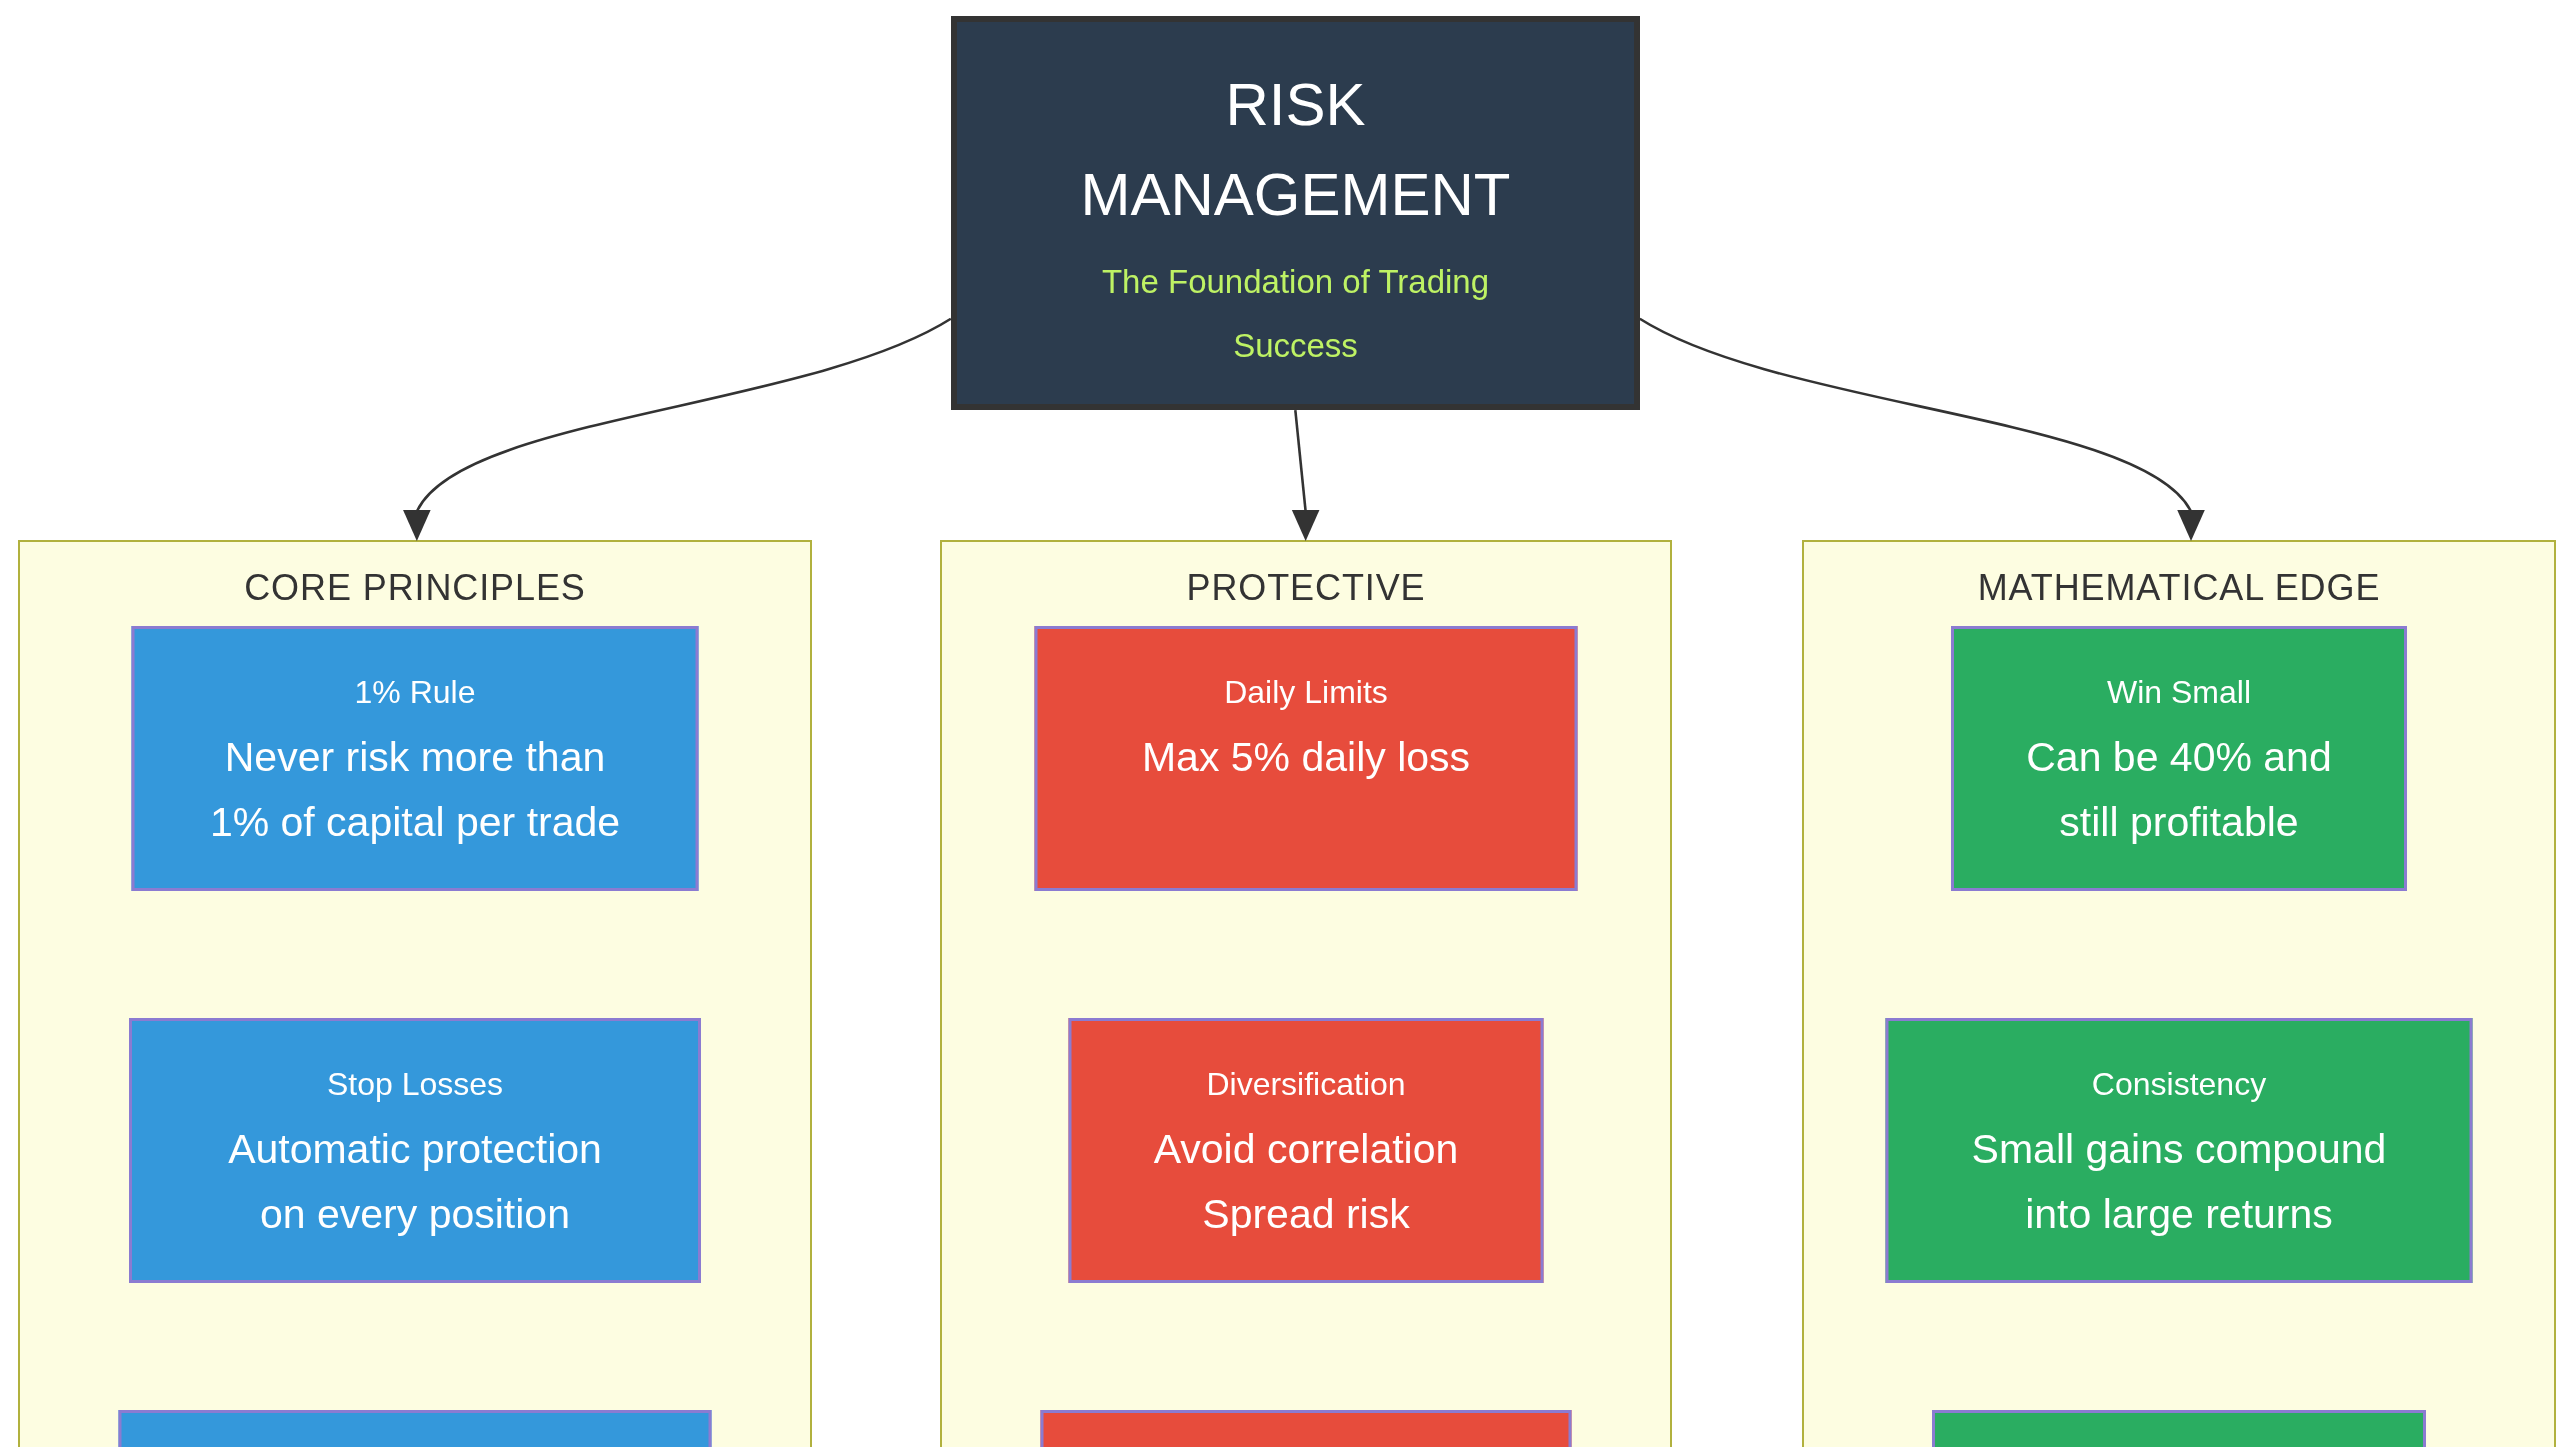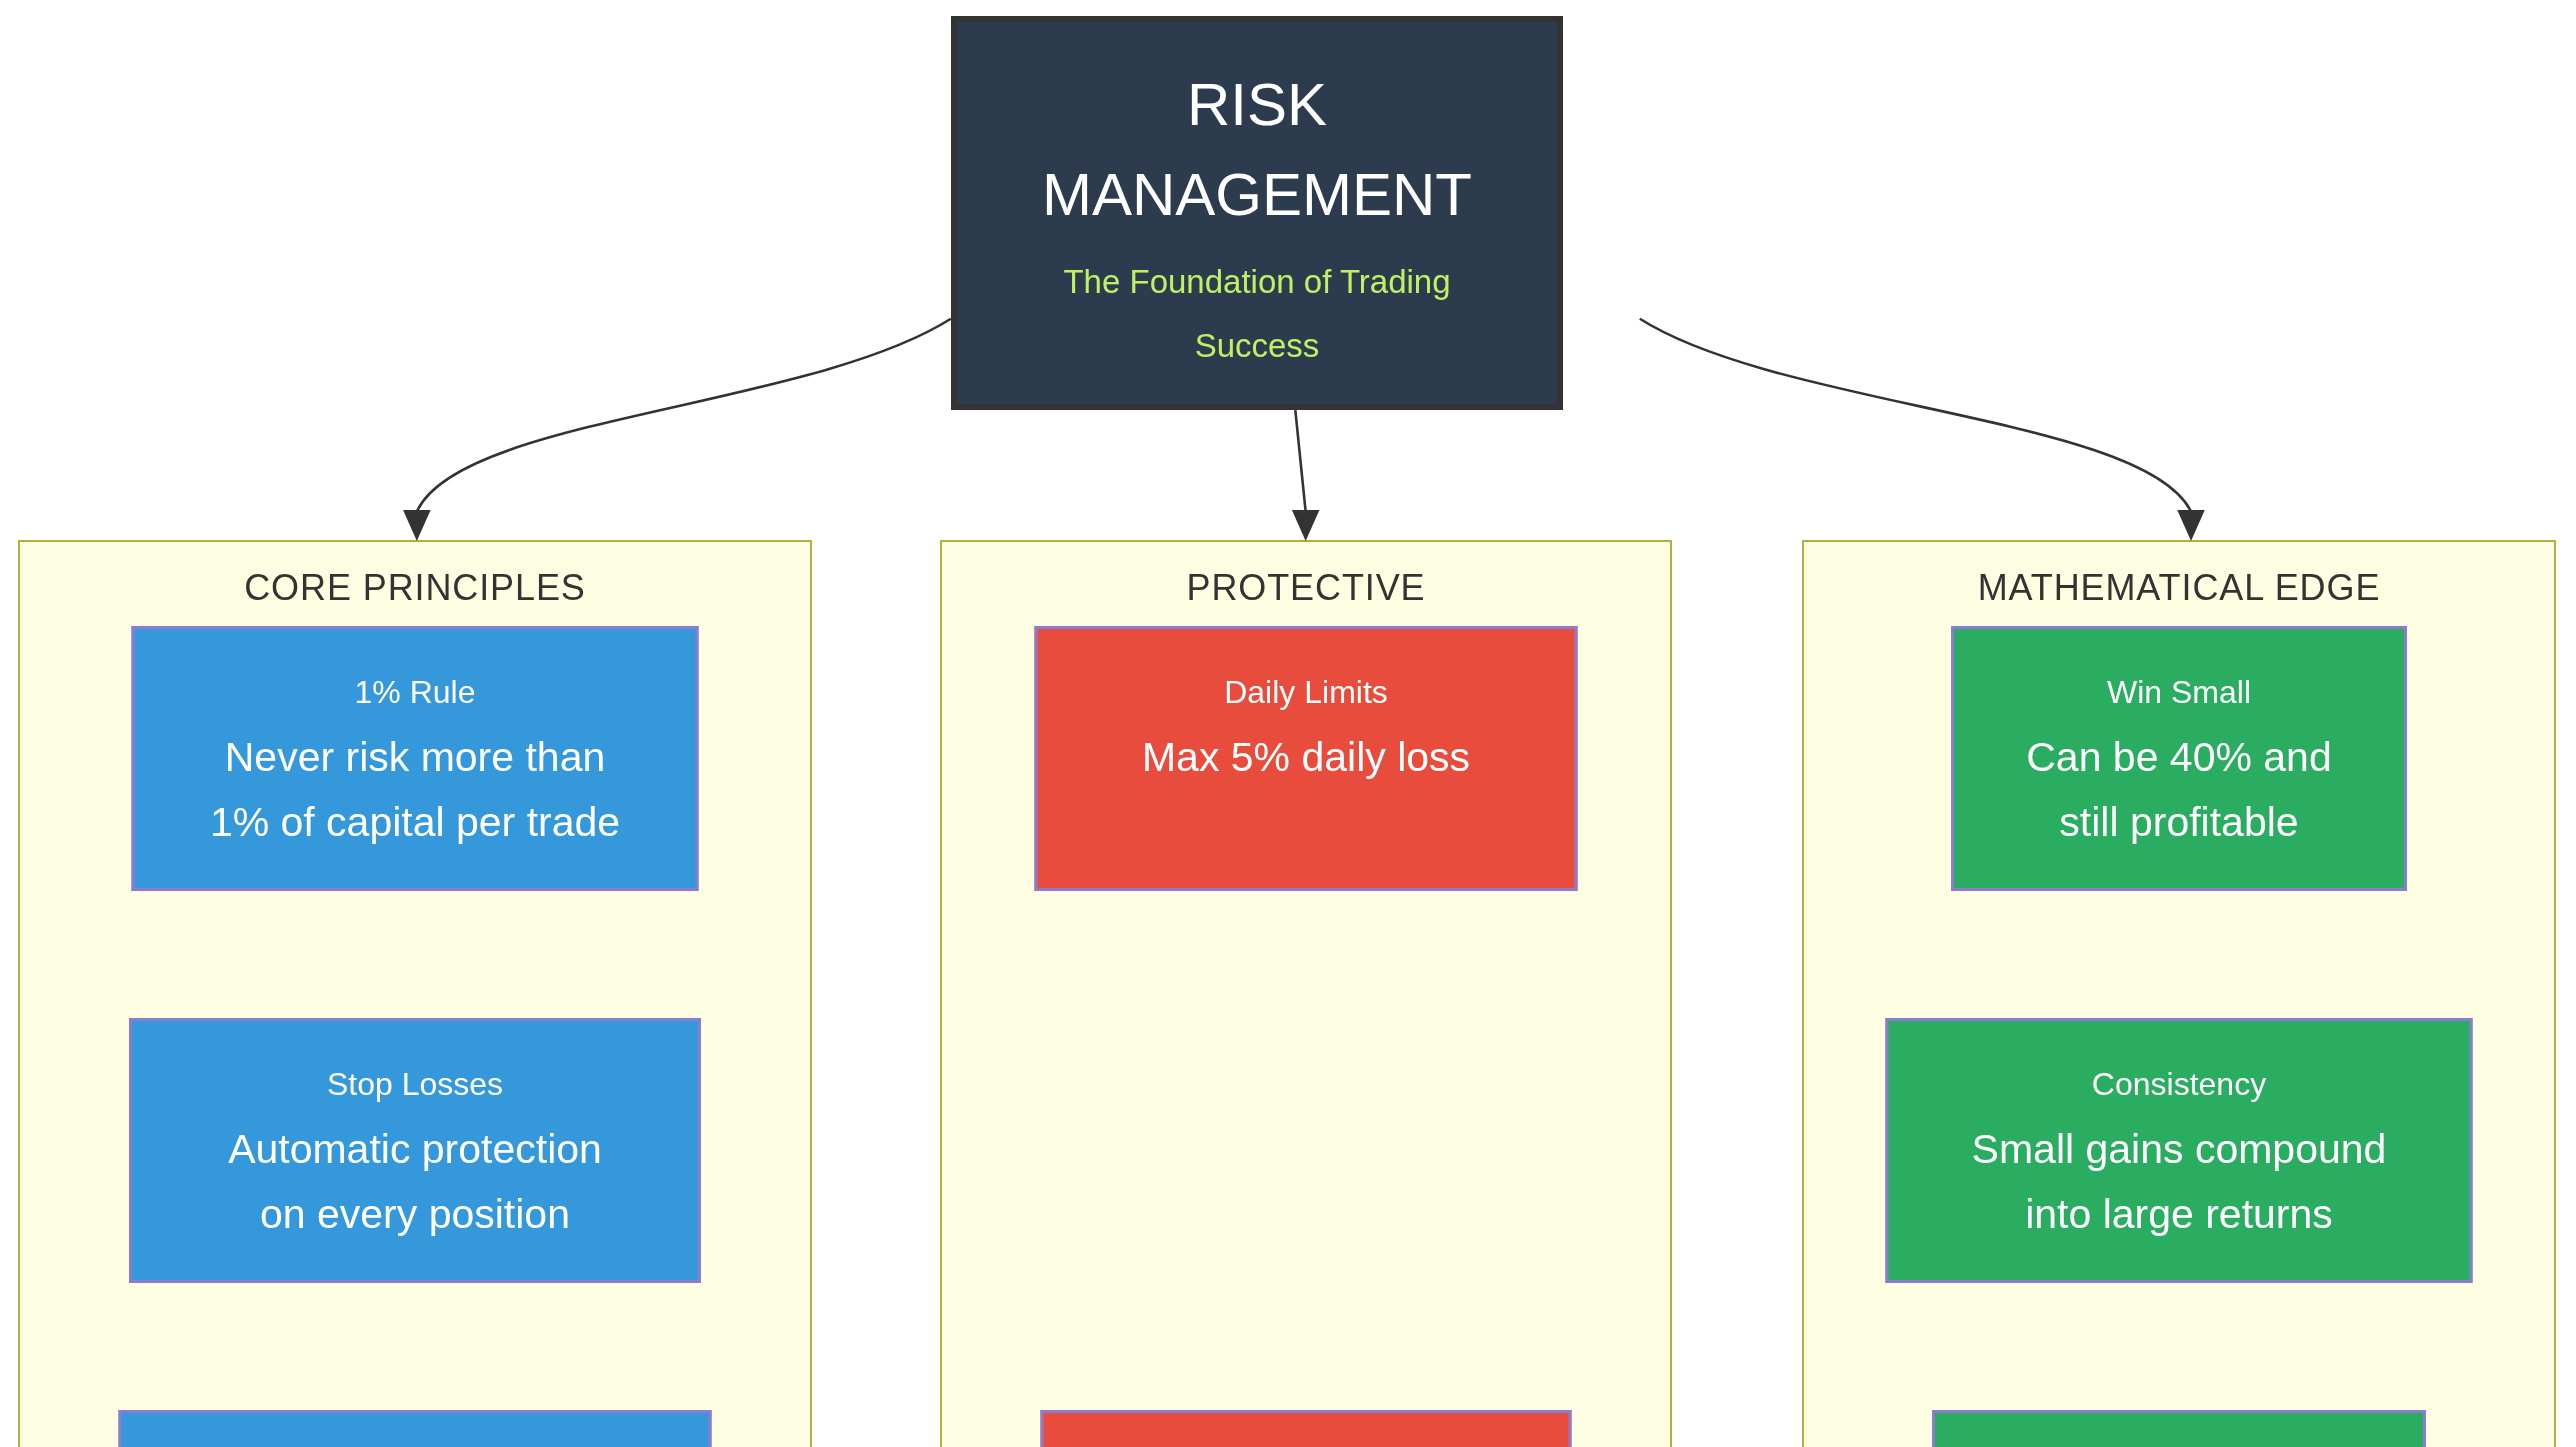--- a/index.html
+++ b/index.html
@@ -2,21 +2,21 @@
 <html style="font-size:13.8px"><head>
 <meta charset="utf-8">
 <style>
   html,body{margin:0;padding:0;background:#ffffff;}
   .stage{
     position:relative;width:2576px;height:1448px;overflow:hidden;
     font-family:"Liberation Sans", sans-serif;background:#ffffff;
   }
   
   .root-box{
-    position:absolute;left:951px;top:15.5px;width:612px;height:394px;
+    position:absolute;left:951px;top:15.5px;width:689px;height:394px;
     background:#2c3c4e;border:6.9px solid #333333;box-sizing:border-box;
     text-align:center;color:#ffffff;z-index:2;
   }
   .root-title{padding-top:38px;font-size:60px;line-height:90px;font-weight:400;}
   .root-title span{display:block;}
   .root-subtitle{margin-top:10.3px;font-size:33px;line-height:64px;font-weight:400;color:#bef264;}
   .root-subtitle span{display:block;}
   
   .arrows{position:absolute;left:0;top:0;z-index:3;pointer-events:none;}
   
@@ -100,20 +100,25 @@
 
   <section class="column col-middle" style="--accent: #e74c3c;">
     <h2 class="col-header">
       <span>PROTECTIVE</span>
       <span>MECHANISMS</span>
     </h2>
     <div class="node row1 n-m1">
       <div class="node-title">Daily Limits</div>
       <div class="node-line">Max 5% daily loss</div>
     </div>
+    <div class="node row2 n-m2">
+      <div class="node-title">Diversification</div>
+      <div class="node-line">Avoid correlation</div>
+      <div class="node-line">Spread risk</div>
+    </div>
     <div class="node row3 n-m3">
       <div class="node-title"></div>
       <div class="node-line"></div>
       <div class="node-line"></div>
     </div>
   </section>
 
   <section class="column col-right" style="--accent: #2aad61;">
     <h2 class="col-header">
       <span>MATHEMATICAL EDGE</span>

